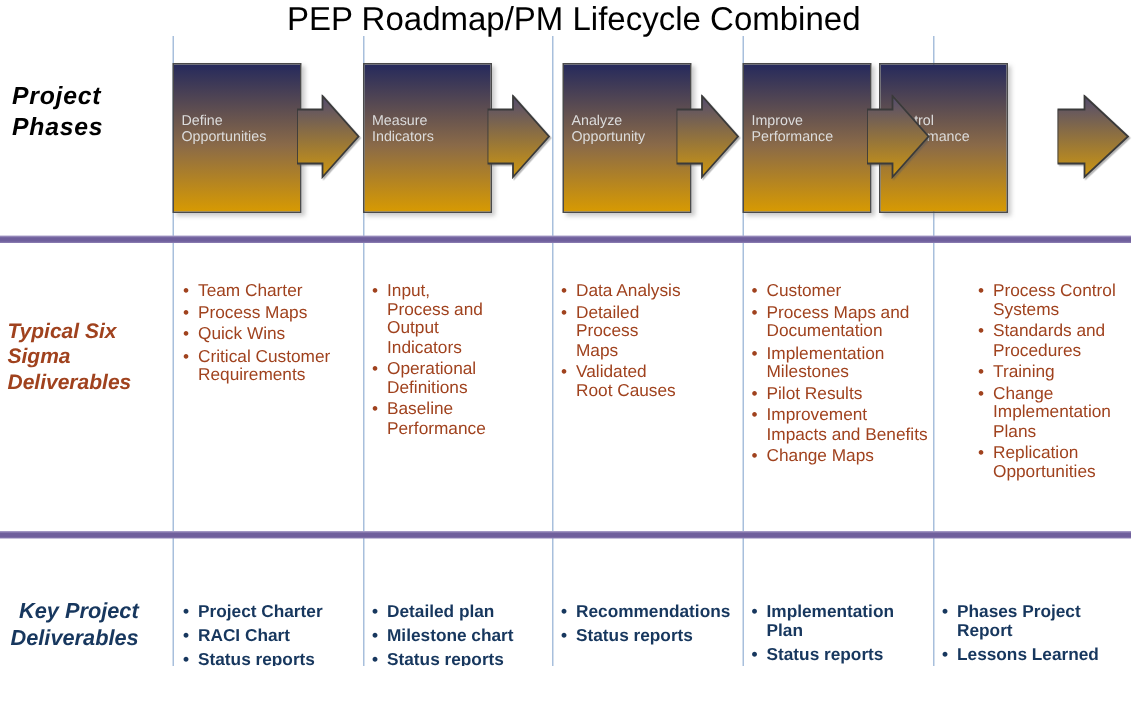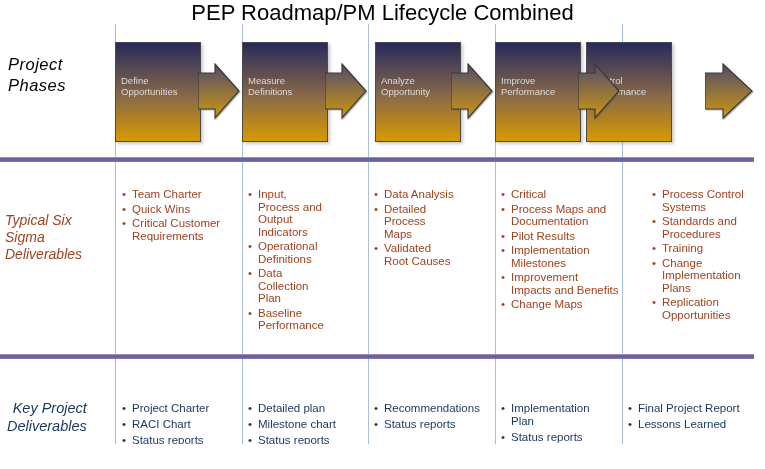--- a/index.html
+++ b/index.html
@@ -3,37 +3,37 @@
 <meta charset="utf-8">
 <style>
   html,body{margin:0;padding:0;background:#fff;}
   .canvas{position:relative;width:765px;height:444px;background:#fff;overflow:hidden;
           font-family:"Liberation Sans", sans-serif;}
   .title{position:absolute;top:0;left:0;width:765px;text-align:center;
          font-size:22px;color:#000;letter-spacing:0px;}
   .vline{position:absolute;top:24px;height:428px;width:1px;background:#A8BFDC;z-index:1;}
   .hline{position:absolute;left:0;width:754px;height:5px;z-index:3;
          background:linear-gradient(180deg,#B0A6CE 0%,#6F5F9C 30%,#6F5F9C 75%,#8F81B5 100%);}
-  .row-label{position:absolute;font-style:italic;font-weight:normal;white-space:pre-line;z-index:2;}
+  .row-label{position:absolute;font-style:italic;font-weight:bold;white-space:pre-line;z-index:2;}
   .phases-label{left:8px;top:54px;font-size:16.5px;color:#000;line-height:21px;letter-spacing:.5px;}
   .sixsigma-label{left:5px;top:212px;font-size:14px;color:#A0421E;line-height:17px;}
   .keyproject-label{left:7px;top:399px;font-size:14.5px;color:#17375E;line-height:18px;text-align:right;}
   .phase-box{position:absolute;top:42px;width:84px;height:98px;z-index:2;
              background:linear-gradient(180deg,#262A5C 0%,#8A6A48 55%,#D79A02 100%);
              border:1px solid #4A4A4A;box-shadow:2px 2px 3px rgba(120,120,120,.40);
              display:flex;align-items:center;}
   .phase-label{color:#DCDCDC;font-size:9.5px;line-height:11px;white-space:pre-line;
                padding-left:5px;transform:translateY(-6px);}
   .phase-arrow{position:absolute;top:63px;z-index:2;
                filter:drop-shadow(1.5px 1.5px 0.5px rgba(90,90,90,.45));}
   ul.blist{position:absolute;margin:0;padding:0;list-style:none;z-index:2;}
   ul.ss-list{top:188px;font-size:11.5px;line-height:12.5px;color:#A0421E;}
   ul.kp-list{top:402px;font-size:11.5px;line-height:13px;color:#17375E;}
   ul.blist li{position:relative;padding-left:10px;margin-bottom:2px;}
-  ul.kp-list li{margin-bottom:3px;}
+  ul.kp-list li{margin-bottom:3px;font-weight:bold;}
   ul.blist li::before{content:"\2022";position:absolute;left:0;top:0;}
 </style>
 </head>
 <body>
 
 <div class="canvas">
 
   <svg width="0" height="0" style="position:absolute" aria-hidden="true">
     <defs>
       <linearGradient id="arrowGrad" x1="0" y1="0" x2="0" y2="1">
@@ -61,21 +61,21 @@
 Deliverables</div>
   <div class="row-label keyproject-label">Key Project
 Deliverables</div>
 
   <div class="phase-box" style="left:115px">
     <span class="phase-label">Define
 Opportunities</span>
   </div>
   <div class="phase-box" style="left:242px">
     <span class="phase-label">Measure
-Definitions</span>
+Indicators</span>
   </div>
   <div class="phase-box" style="left:375px">
     <span class="phase-label">Analyze
 Opportunity</span>
   </div>
   <div class="phase-box" style="left:495px">
     <span class="phase-label">Improve
 Performance</span>
   </div>
   <div class="phase-box" style="left:586px">
@@ -94,39 +94,39 @@
   </svg>
   <svg class="phase-arrow" style="left:578px" width="43" height="57">
     <polygon points="0,10 17,10 17,1 41,28 17,55 17,46 0,46" fill="url(#arrowGrad)" stroke="#3A3A3A" stroke-width="1.2"></polygon>
   </svg>
   <svg class="phase-arrow" style="left:705px" width="50" height="57">
     <polygon points="0,10 18,10 18,1 47,28 18,55 18,46 0,46" fill="url(#arrowGrad)" stroke="#3A3A3A" stroke-width="1.2"></polygon>
   </svg>
 
   <ul class="blist ss-list" style="left:122px;width:122px">
       <li>Team Charter</li>
+      <li>Process Maps</li>
       <li>Quick Wins</li>
       <li>Critical Customer Requirements</li>
     </ul>
   <ul class="blist ss-list" style="left:248px;width:80px">
       <li>Input, Process and Output Indicators</li>
       <li>Operational Definitions</li>
-      <li>Data Collection Plan</li>
       <li>Baseline Performance</li>
     </ul>
   <ul class="blist ss-list" style="left:374px;width:82px">
       <li>Data Analysis</li>
       <li>Detailed Process Maps</li>
       <li>Validated Root Causes</li>
     </ul>
   <ul class="blist ss-list" style="left:501px;width:118px">
-      <li>Critical</li>
+      <li>Customer</li>
       <li>Process Maps and Documentation</li>
+      <li>Implementation Milestones</li>
       <li>Pilot Results</li>
-      <li>Implementation Milestones</li>
       <li>Improvement Impacts and Benefits</li>
       <li>Change Maps</li>
     </ul>
   <ul class="blist ss-list" style="left:652px;width:92px">
       <li>Process Control Systems</li>
       <li>Standards and Procedures</li>
       <li>Training</li>
       <li>Change Implementation Plans</li>
       <li>Replication Opportunities</li>
     </ul>
@@ -143,17 +143,17 @@
     </ul>
   <ul class="blist kp-list" style="left:374px;width:120px">
       <li>Recommendations</li>
       <li>Status reports</li>
     </ul>
   <ul class="blist kp-list" style="left:501px;width:88px">
       <li>Implementation Plan</li>
       <li>Status reports</li>
     </ul>
   <ul class="blist kp-list" style="left:628px;width:122px">
-      <li>Final Project Report</li>
+      <li>Phases Project Report</li>
       <li>Lessons Learned</li>
     </ul>
 
 </div>
 
 </body></html>

